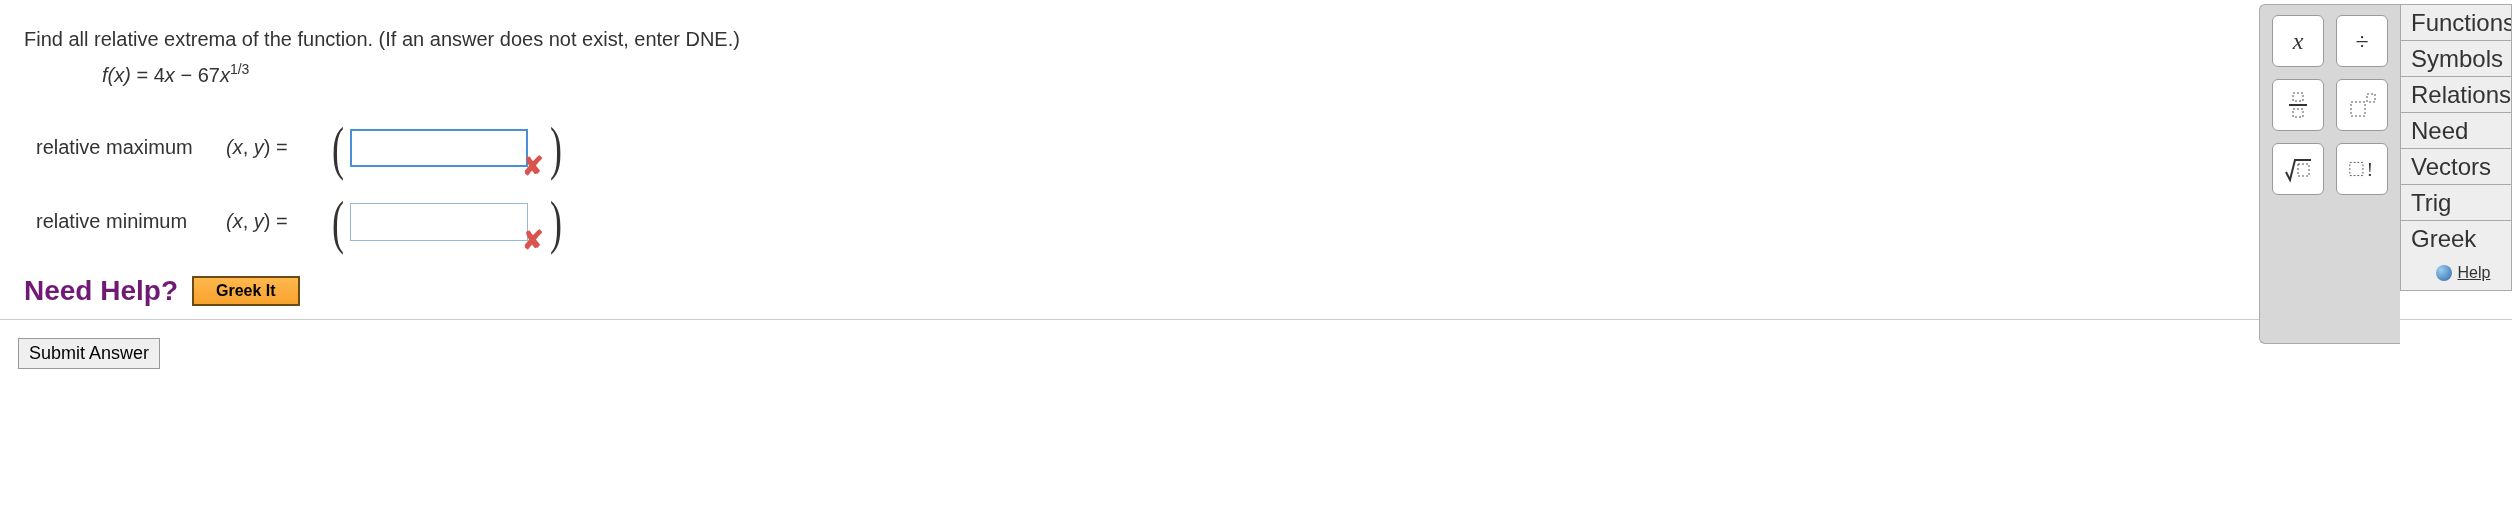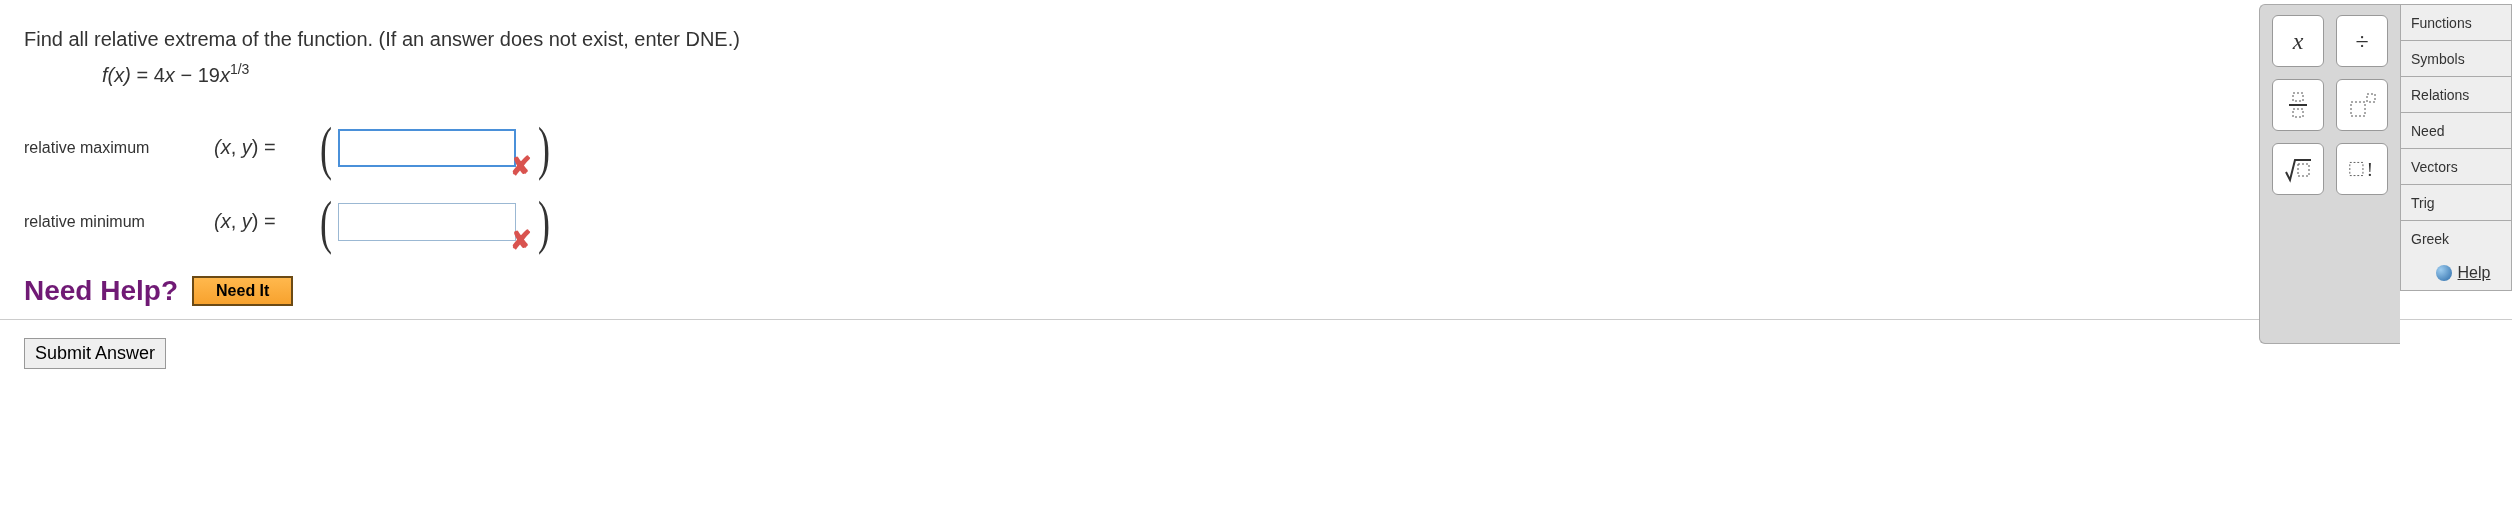--- a/index.html
+++ b/index.html
@@ -32,21 +32,22 @@
   vertical-align: super;
 }
 .row {
   display: flex;
   align-items: center;
   height: 70px;
   margin-bottom: 4px;
 }
 .row-label {
   width: 190px;
-  font-size: 16px;
+  font-size: 20px;
+  margin-left: 12px;
 }
 .xy {
   font-style: italic;
   width:100px;
 }
 .paren {
   font-family: 'Times New Roman', serif;
   font-size: 60px;
   font-weight: 300;
   line-height: 0;
@@ -94,21 +95,21 @@
 .read-it {
   background: linear-gradient(#ffb84d, #f7a22e);
   border: 2px solid #6b4a15;
   font-size: 16px;
   font-weight: bold;
   padding: 4px 22px;
   cursor: pointer;
   color:#000;
 }
 .submit-area {
-  padding: 18px 24px;
+  padding: 18px 18px;
 }
 .submit-btn {
   font-size: 18px;
   padding: 4px 10px;
   background: #efefef;
   border: 1px solid #999;
   cursor: pointer;
 }
 
 
@@ -150,21 +151,21 @@
   width: 112px;
 }
 .pal-cat {
   background: #eee;
   border: 1px solid #aaa;
   border-bottom: none;
   height: 36px;
   display: flex;
   align-items: center;
   padding: 0 10px;
-  font-size: 14px;
+  font-size: 24px;
   cursor: pointer;
   box-sizing: border-box;
   overflow:hidden;
   white-space:nowrap;
 }
 .pal-cat:last-of-type { border-bottom: 1px solid #aaa; }
 .help-link {
   background:#eee;
   border:1px solid #aaa;
   border-top:none;
@@ -185,21 +186,21 @@
   display:inline-block;
 }
 </style>
 </head>
 <body>
 
 <div class="page">
   <div class="question">
     <div class="prompt">Find all relative extrema of the function. (If an answer does not exist, enter DNE.)</div>
     <div class="fx">
-      <span>f</span>(<span>x</span>)<span style="font-style:normal"> = </span><span style="font-style:normal">4</span><span>x</span><span style="font-style:normal"> − </span><span style="font-style:normal">19</span><span>x</span><span class="sup" style="font-style:normal">1/3</span>
+      <span>f</span>(<span>x</span>)<span style="font-style:normal"> = </span><span style="font-style:normal">4</span><span>x</span><span style="font-style:normal"> − </span><span style="font-style:normal">67</span><span>x</span><span class="sup" style="font-style:normal">1/3</span>
     </div>
 
     <div class="row">
       <div class="row-label">relative maximum</div>
       <div class="xy"><span>(</span><span style="font-style:italic">x</span><span style="font-style:normal">, </span><span style="font-style:italic">y</span><span style="font-style:normal">) = </span></div>
       <span class="paren">(</span>
       <input class="answer-input active" value="" style="">
       <span class="x-icon">✘</span>
       <span class="paren">)</span>
     </div>
@@ -208,21 +209,21 @@
       <div class="row-label">relative minimum</div>
       <div class="xy"><span>(</span><span style="font-style:italic">x</span><span style="font-style:normal">, </span><span style="font-style:italic">y</span><span style="font-style:normal">) = </span></div>
       <span class="paren">(</span>
       <input class="answer-input" value="" style="">
       <span class="x-icon2">✘</span>
       <span class="paren">)</span>
     </div>
 
     <div class="help-row">
       <span class="need-help">Need Help?</span>
-      <button class="read-it">Need It</button>
+      <button class="read-it">Greek It</button>
     </div>
   </div>
 
   <div class="submit-area">
     <button class="submit-btn">Submit Answer</button>
   </div>
 
   <div class="palette">
     <div class="pal-grid">
       <div class="pal-btn" style="font-style:italic">x</div>

